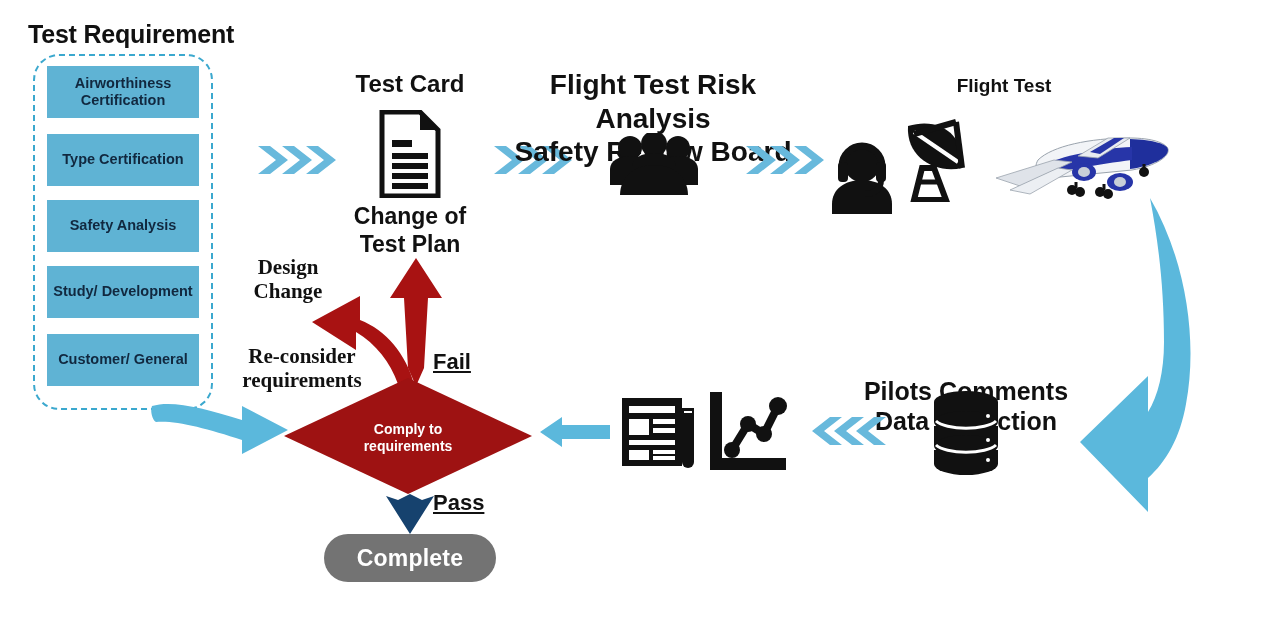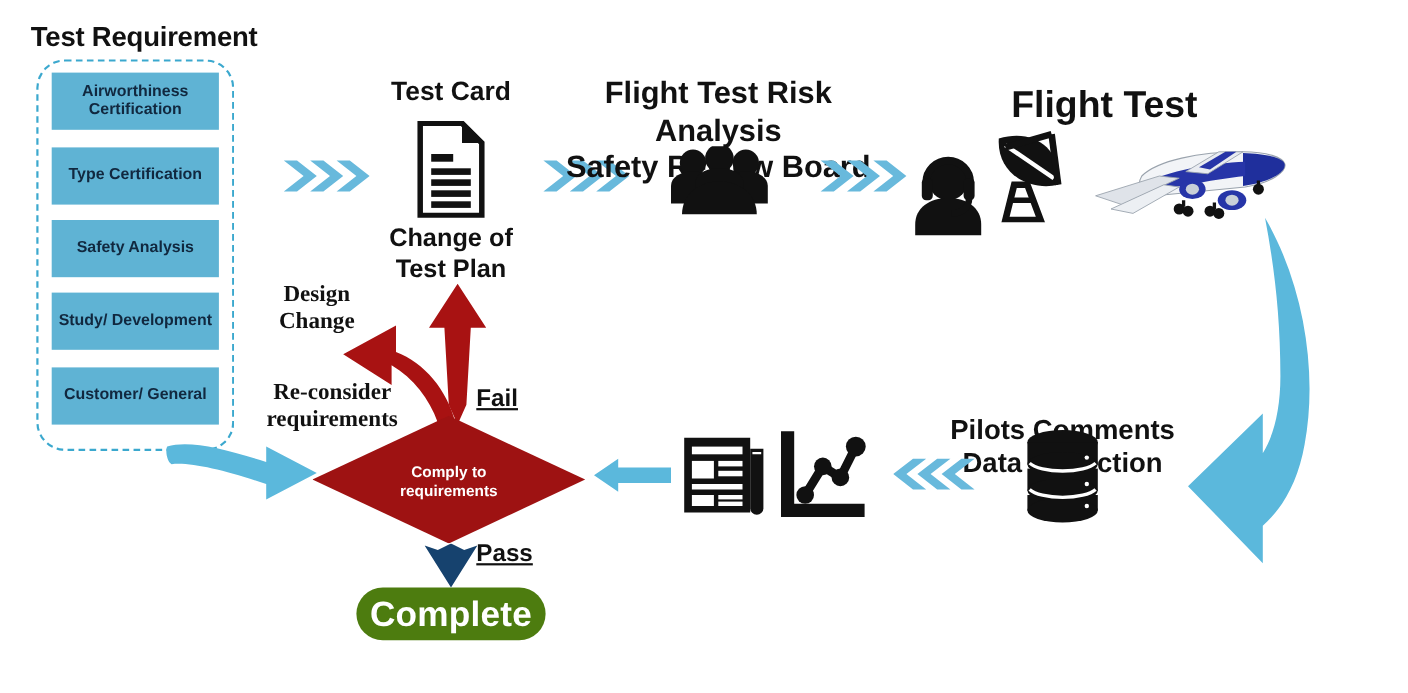--- a/index.html
+++ b/index.html
@@ -96,27 +96,27 @@
     text-align: center;
     white-space: pre-line;
     padding-top: 4px;
     box-sizing: border-box;
   }
 
   
   #complete-btn {
     left: 324px; top: 534px;
     width: 172px; height: 48px;
-    background: #4d7c0f;
+    background: #737373;
     border-radius: 24px;
     display: flex;
     align-items: center;
     justify-content: center;
     color: #ffffff;
-    font-size: 32px;
+    font-size: 23px;
     font-weight: bold;
     letter-spacing: 0.2px;
   }
 
   
   .branch-label {
     position: absolute;
     font-size: 22px;
     font-weight: bold;
     color: #111111;
@@ -217,21 +217,21 @@
   <div class="chev-group" style="left:744px; top:140px;">
     <svg width="86" height="40" viewBox="0 0 86 40">
       <g fill="#68B9DC">
         <path d="M2 6 L20 20 L2 34 L14 34 L32 20 L14 6 Z"></path>
         <path d="M26 6 L44 20 L26 34 L38 34 L56 20 L38 6 Z"></path>
         <path d="M50 6 L68 20 L50 34 L62 34 L80 20 L62 6 Z"></path>
       </g>
     </svg>
   </div>
 
-  <div class="stage-label" style="left:884px; top:75px; width:240px; font-size:34px;">Flight Test</div>
+  <div class="stage-label" style="left:884px; top:75px; width:240px; font-size:19px;">Flight Test</div>
 
   <div class="icon-box" style="left:828px; top:138px;">
     <svg width="72" height="76" viewBox="0 0 72 76">
       <g fill="#111111">
         <circle cx="34" cy="26" r="18"></circle>
         <path d="M4 76 V66 c0-15 13-24 30-24 s30 9 30 24 v10 Z"></path>
         <path d="M14 28 a20 20 0 0 1 40 0" fill="none" stroke="#111111" stroke-width="7"></path>
         <rect x="10" y="24" width="10" height="20" rx="4"></rect>
         <rect x="48" y="24" width="10" height="20" rx="4"></rect>
         <path d="M53 42 c0 10 -8 14 -16 14" fill="none" stroke="#111111" stroke-width="6"></path>

